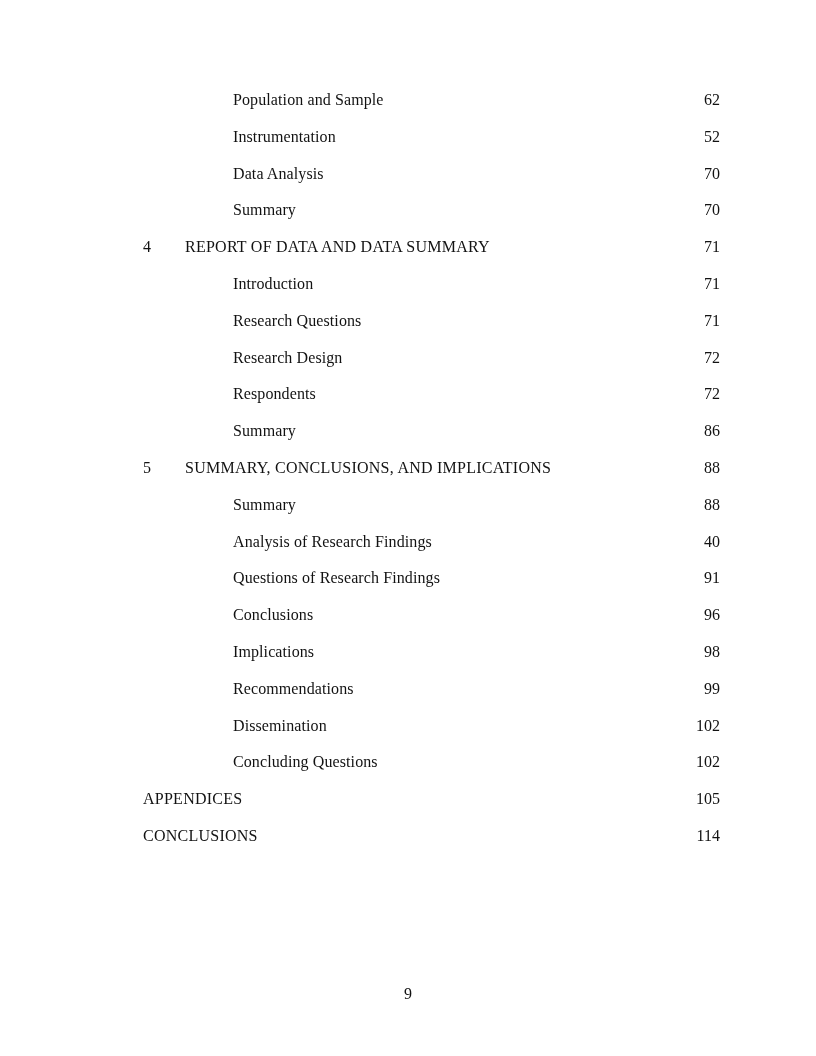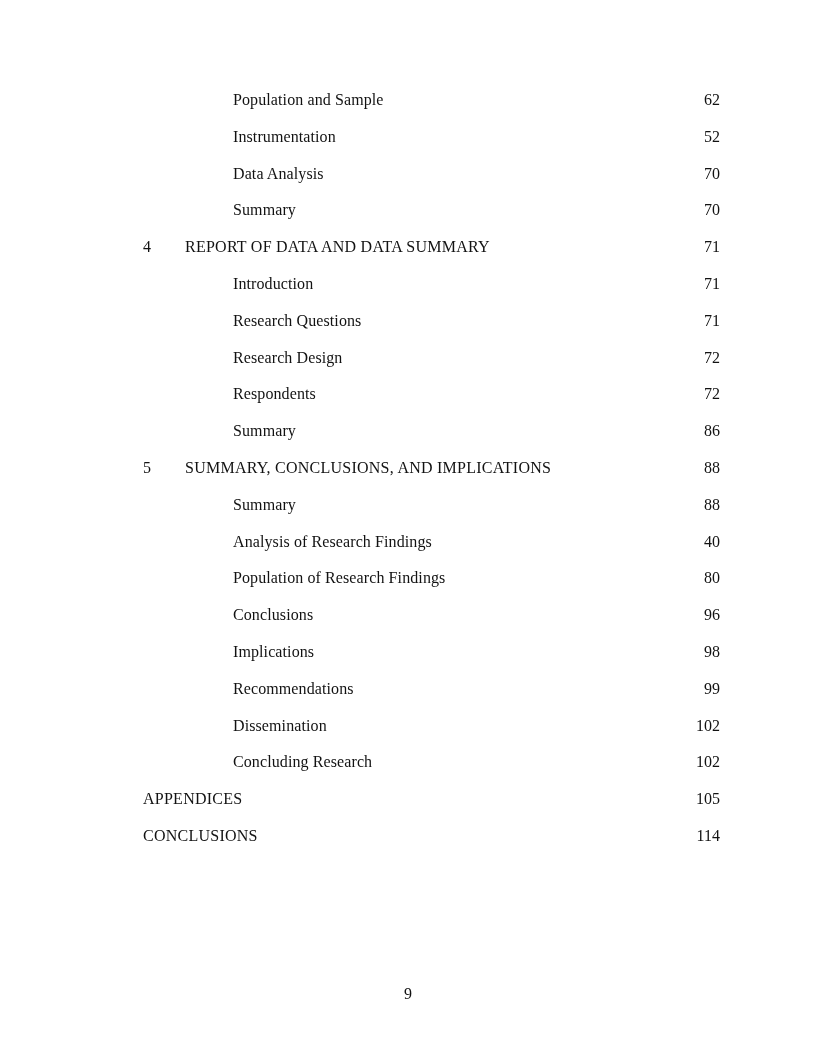--- a/index.html
+++ b/index.html
@@ -182,23 +182,23 @@
         <span class="pageno">88</span>
       </div>
       <div class="toc-row">
         <span class="indent"></span>
         <span class="label">Analysis of Research Findings</span>
         <span class="leader"></span>
         <span class="pageno">40</span>
       </div>
       <div class="toc-row">
         <span class="indent"></span>
-        <span class="label">Population of Research Findings</span>
-        <span class="leader"></span>
-        <span class="pageno">80</span>
+        <span class="label">Questions of Research Findings</span>
+        <span class="leader"></span>
+        <span class="pageno">91</span>
       </div>
       <div class="toc-row">
         <span class="indent"></span>
         <span class="label">Conclusions</span>
         <span class="leader"></span>
         <span class="pageno">96</span>
       </div>
       <div class="toc-row">
         <span class="indent"></span>
         <span class="label">Implications</span>
@@ -212,21 +212,21 @@
         <span class="pageno">99</span>
       </div>
       <div class="toc-row">
         <span class="indent"></span>
         <span class="label">Dissemination</span>
         <span class="leader"></span>
         <span class="pageno">102</span>
       </div>
       <div class="toc-row">
         <span class="indent"></span>
-        <span class="label">Concluding Research</span>
+        <span class="label">Concluding Questions</span>
         <span class="leader"></span>
         <span class="pageno">102</span>
       </div>
       <div class="toc-row">
         <span class="label caps">APPENDICES</span>
         <span class="leader"></span>
         <span class="pageno">105</span>
       </div>
       <div class="toc-row">
         <span class="label caps">CONCLUSIONS</span>

